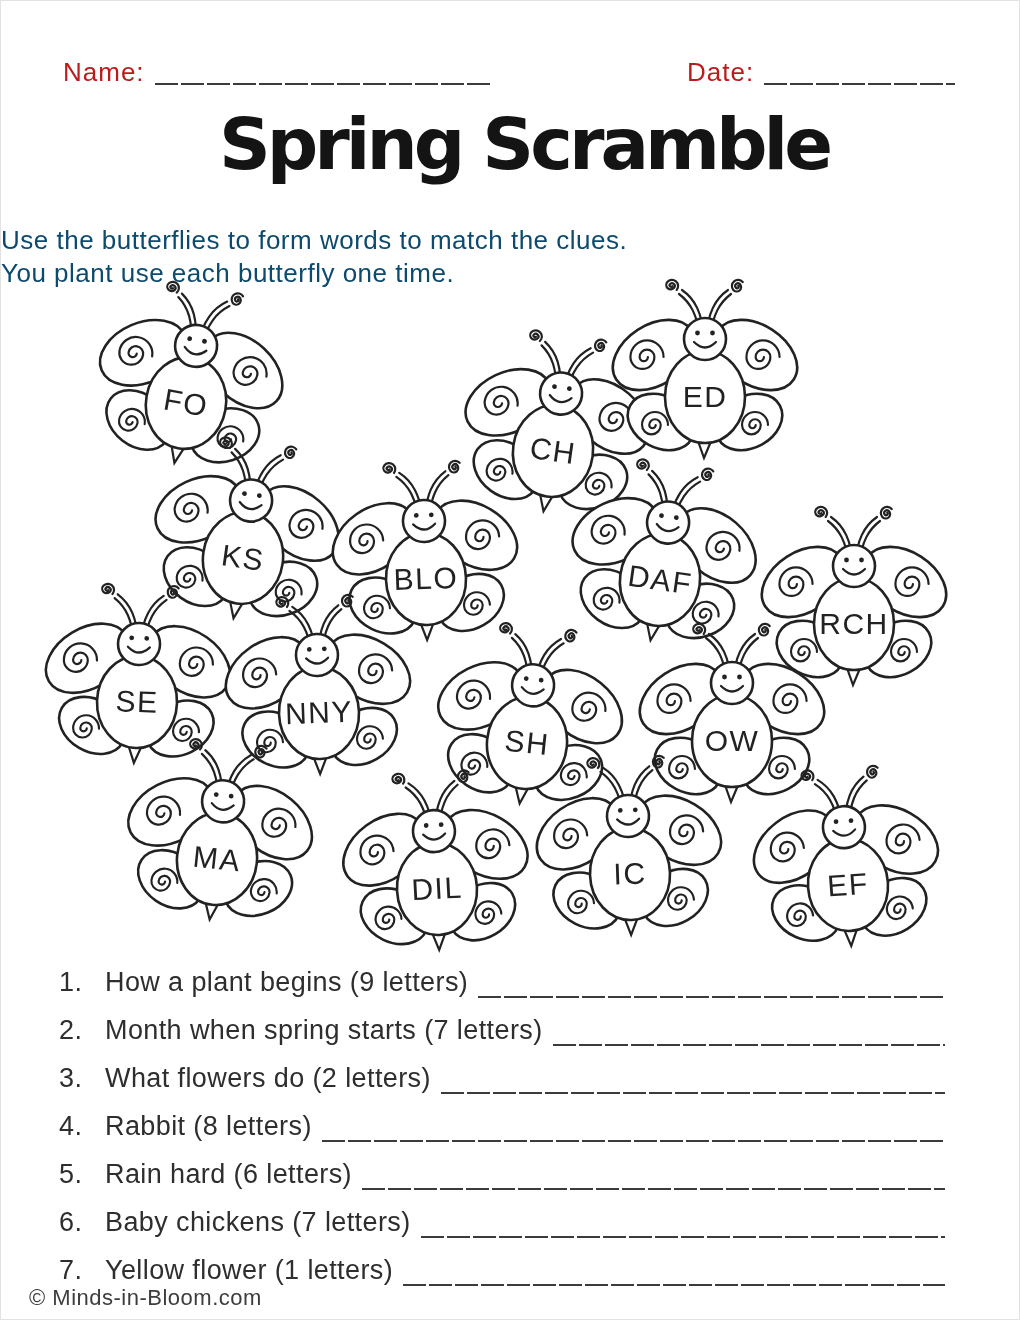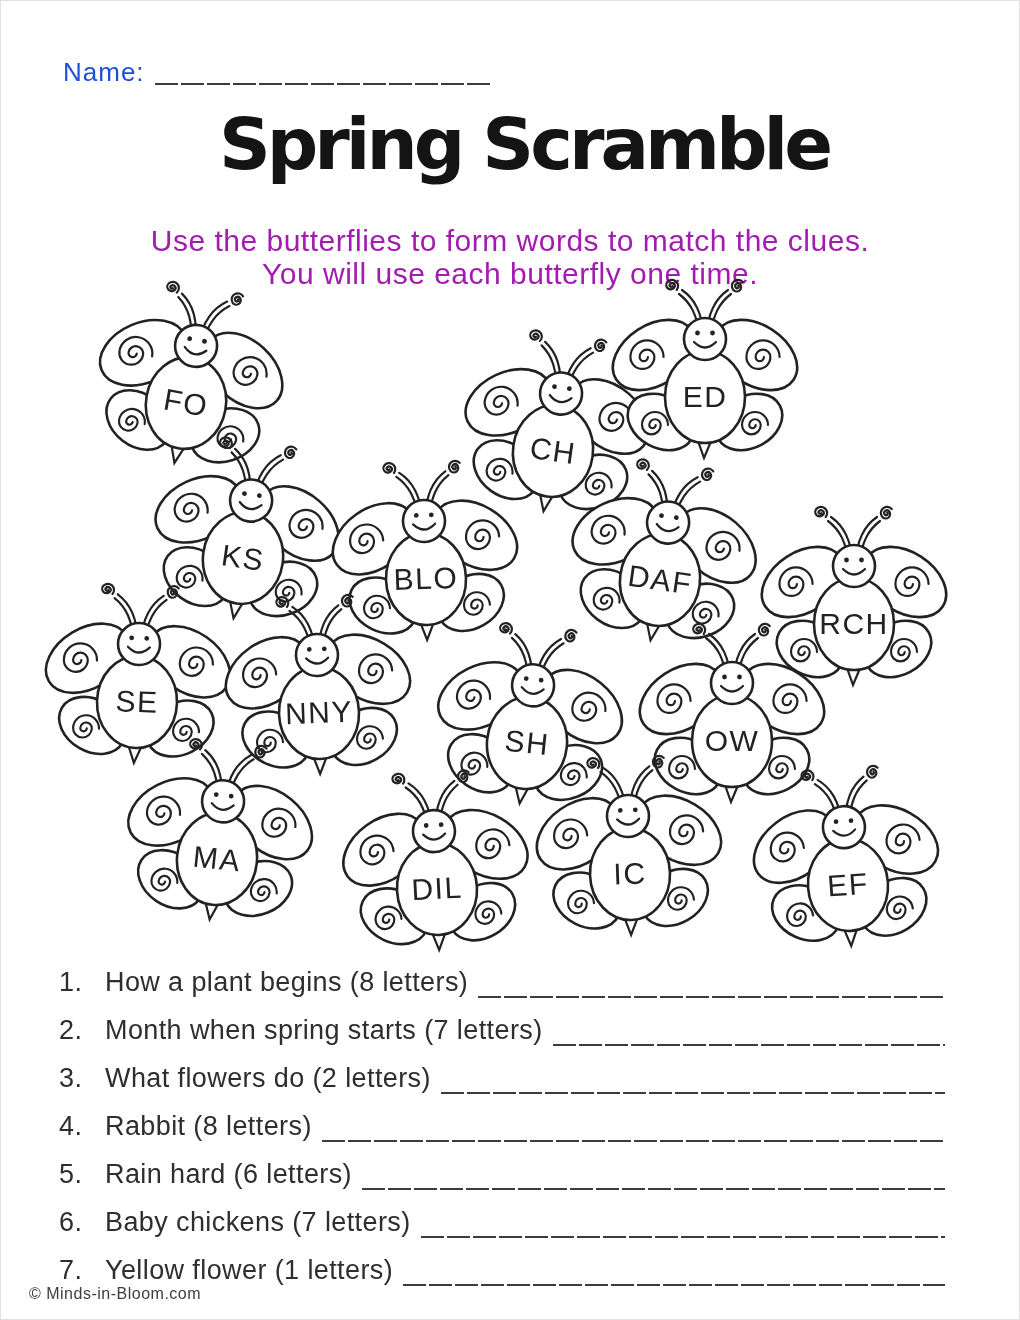--- a/index.html
+++ b/index.html
@@ -6,52 +6,52 @@
   .page{
     position:relative;
     width:1018px;height:1318px;
     border:1px solid #e2e2e2;
     background:#ffffff;
     font-family:"Liberation Sans","DejaVu Sans",sans-serif;
     color:#2e2e2e;
     overflow:hidden;
   }
   
-  .hdr-row{position:absolute;top:56px;display:flex;align-items:baseline;font-size:26px;letter-spacing:1px;color:#1d4ed8;}
+  .hdr-row{position:absolute;top:56px;display:flex;align-items:baseline;font-size:26px;letter-spacing:1px;color:#b91c1c;}
   .hdr-name{left:62px;width:430px;}
   .hdr-date{left:686px;width:268px;}
   .blank-line{
     display:inline-block;height:2px;align-self:flex-end;margin:0 0 3px 10px;flex:1;
     background:repeating-linear-gradient(90deg,#3b3b3b 0,#3b3b3b 23px,rgba(0,0,0,0) 23px,rgba(0,0,0,0) 26px);
   }
   
   .title{
     position:absolute;top:104px;left:0;width:100%;
     text-align:center;font-family:"DejaVu Sans","Liberation Sans",sans-serif;
     font-weight:800;font-size:72px;letter-spacing:-4px;color:#141414;line-height:1.1;margin-left:14px;
   }
   .subtitle{
     position:absolute;top:223px;left:0;width:100%;
-    text-align:center;font-size:30px;line-height:33px;color:#a21caf;letter-spacing:.5px;
+    font-size:26px;line-height:33px;color:#0c4a6e;letter-spacing:.5px;
   }
   
   .field{position:absolute;left:0;top:0;width:100%;height:100%;pointer-events:none;}
   .butterfly{position:absolute;width:200px;height:215px;transform-origin:100px 132px;}
   .butterfly svg{display:block;width:200px;height:215px;}
   .bf-letters{
     font-family:"Liberation Sans","DejaVu Sans",sans-serif;
     font-size:30px;letter-spacing:1.5px;fill:#222;
   }
   
   .clues{position:absolute;left:58px;top:966px;width:886px;}
   .clue-row{display:flex;align-items:baseline;height:34px;margin-bottom:14px;font-size:27px;color:#2e2e2e;letter-spacing:.4px;}
   .clue-num{width:46px;flex:0 0 46px;}
   .clue-text{white-space:nowrap;}
   
-  .footer{position:absolute;left:28px;top:1284px;font-size:16px;color:#3d3d3d;letter-spacing:.5px;}
+  .footer{position:absolute;left:28px;top:1284px;font-size:22px;color:#3d3d3d;letter-spacing:.5px;}
   .hidden-defs{position:absolute;width:0;height:0;overflow:hidden;}
 </style>
 </head>
 <body>
 
 <div class="page">
 
   <svg class="hidden-defs" aria-hidden="true">
     <defs>
       <path id="swirl" d="M 18 0 A 18 18 0 1 0 -18 0 A 13 13 0 1 0 8 0 A 8 8 0 1 0 -8 0 A 4.5 4.5 0 1 0 1 0" fill="none"></path>
@@ -89,25 +89,29 @@
         </g>
         <path d="M89,77 Q100,88 111,77" fill="none" stroke-width="2.2"></path>
       </g>
     </defs>
   </svg>
 
   <div class="hdr-row hdr-name">
     <span>Name:</span>
     <span class="blank-line"></span>
   </div>
+  <div class="hdr-row hdr-date">
+    <span>Date:</span>
+    <span class="blank-line"></span>
+  </div>
 
   <div class="title">Spring Scramble</div>
   <div class="subtitle">
     <div>Use the butterflies to form words to match the clues.</div>
-    <div>You will use each butterfly one time.</div>
+    <div>You plant use each butterfly one time.</div>
   </div>
 
   <div class="field">
   <div class="butterfly" style="left: 85px; top: 270px; transform: rotate(10deg);">
     <svg viewBox="0 0 200 215">
       <use href="#bf-art"></use>
       <text class="bf-letters" x="100" y="142" text-anchor="middle">FO</text>
     </svg>
   </div>
 
@@ -208,21 +212,21 @@
     <svg viewBox="0 0 200 215">
       <use href="#bf-art"></use>
       <text class="bf-letters" x="100" y="142" text-anchor="middle">EF</text>
     </svg>
   </div>
 </div>
 
   <div class="clues">
   <div class="clue-row">
     <span class="clue-num">1.</span>
-    <span class="clue-text">How a plant begins (8 letters)</span>
+    <span class="clue-text">How a plant begins (9 letters)</span>
     <span class="blank-line"></span>
   </div>
 
   <div class="clue-row">
     <span class="clue-num">2.</span>
     <span class="clue-text">Month when spring starts (7 letters)</span>
     <span class="blank-line"></span>
   </div>
 
   <div class="clue-row">

